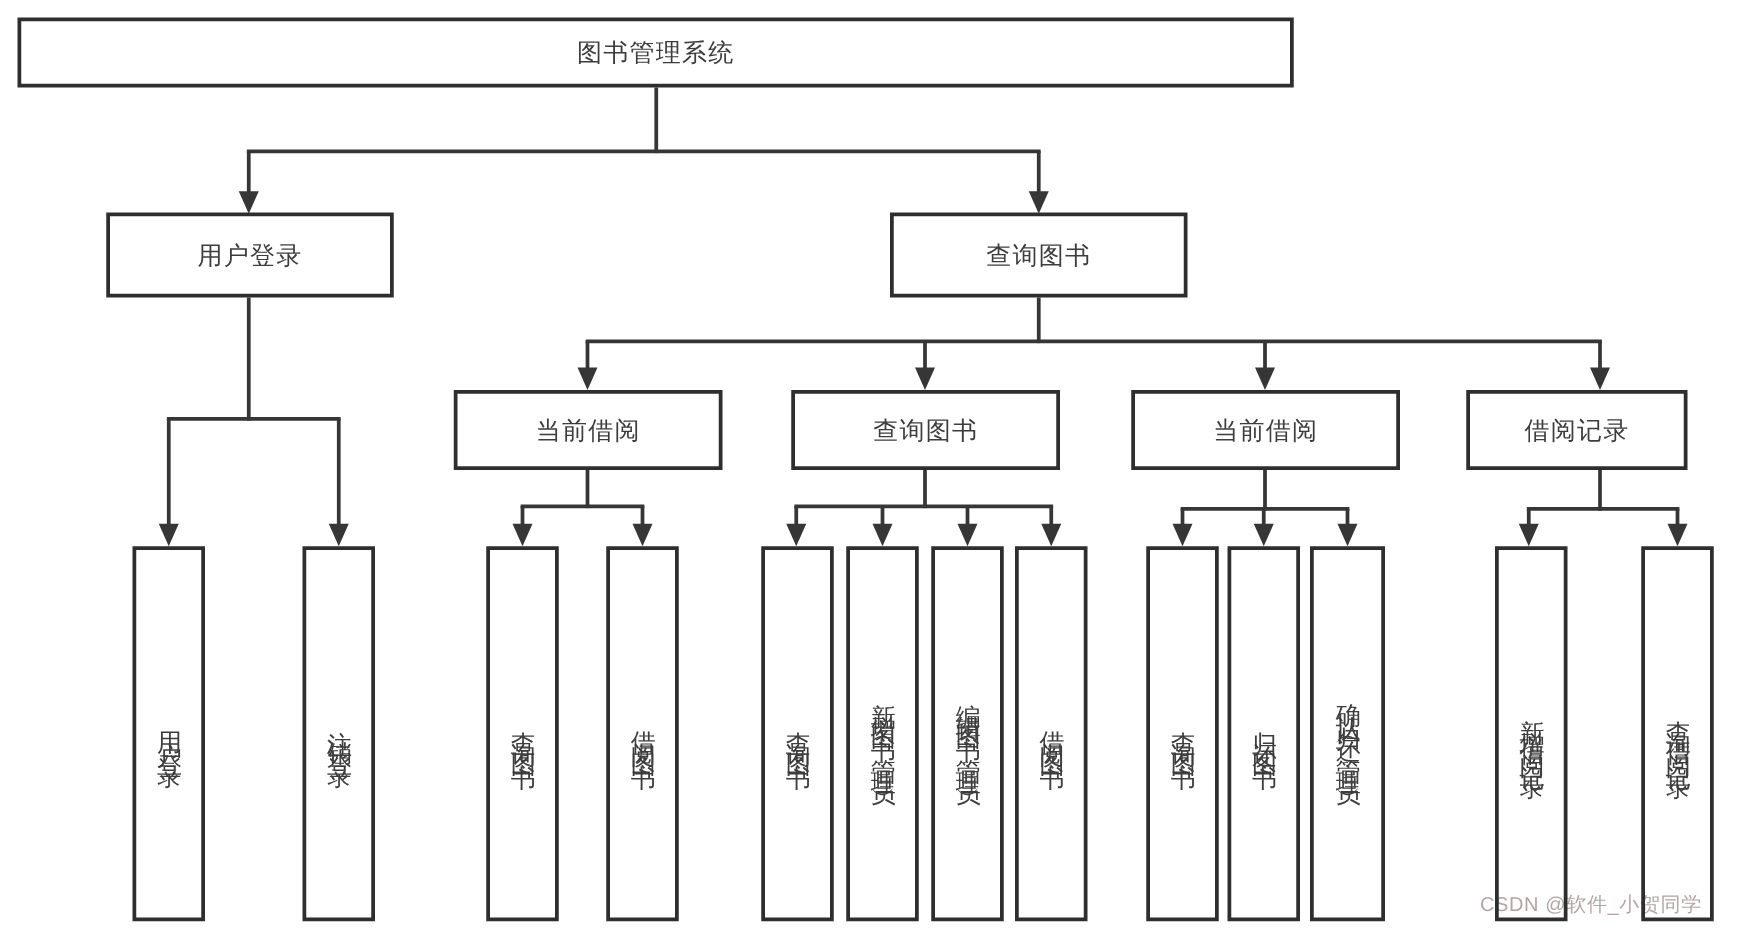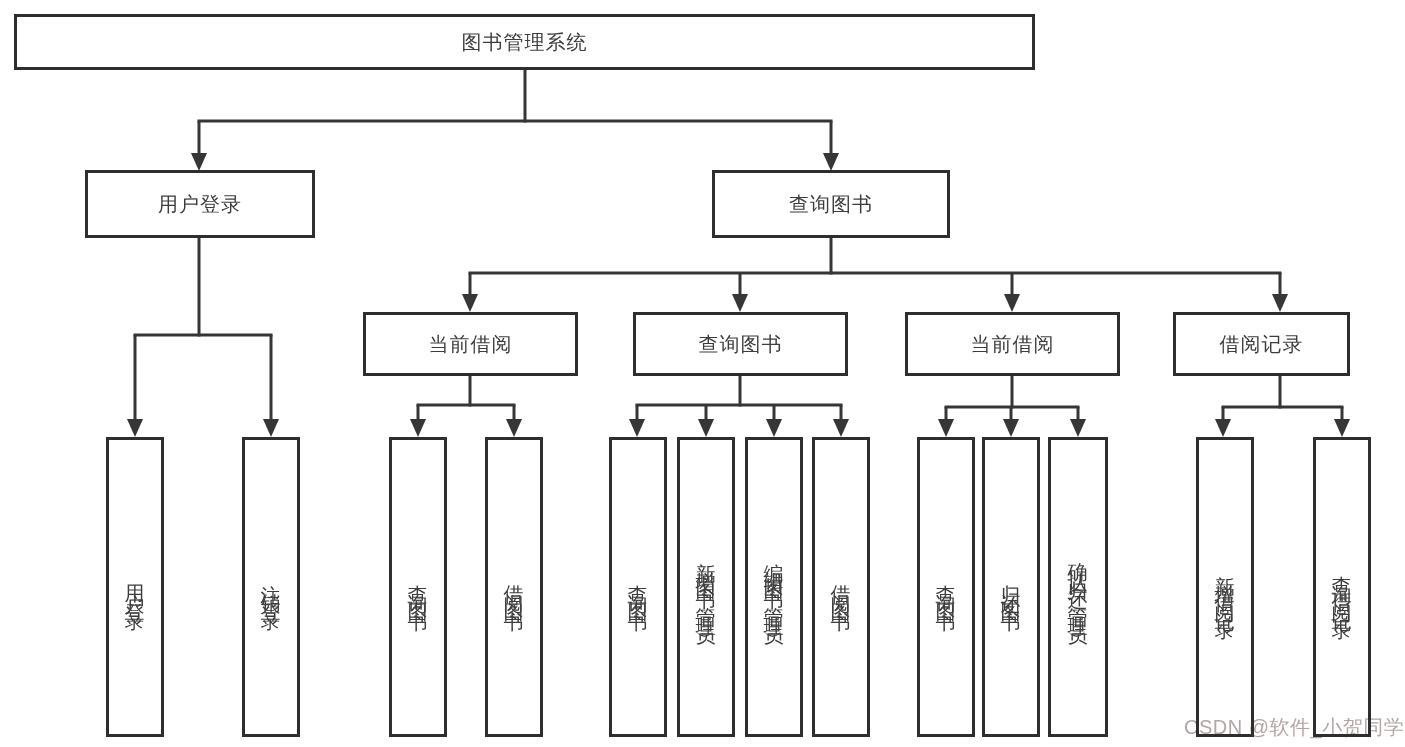--- a/index.html
+++ b/index.html
@@ -48,21 +48,21 @@
   .node.leaf span {
     writing-mode: vertical-rl;
     text-orientation: mixed;
     letter-spacing: 9px;
     line-height: 1;
   }
   .watermark {
     position: absolute;
     left: 1184px;
     top: 714px;
-    font-size: 20px;
+    font-size: 16px;
     color: var(--watermark);
     letter-spacing: 0.5px;
     white-space: nowrap;
   }
 </style>
 </head>
 <body>
 
 <div class="canvas">
 

